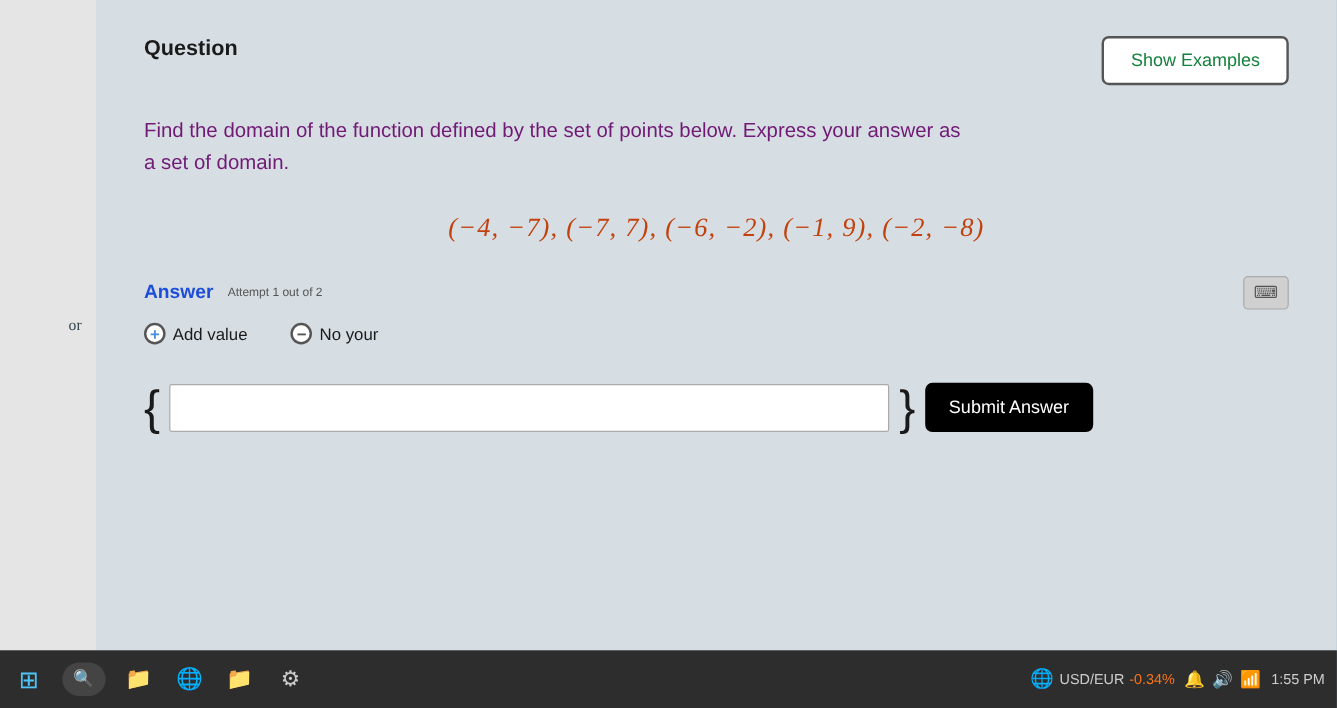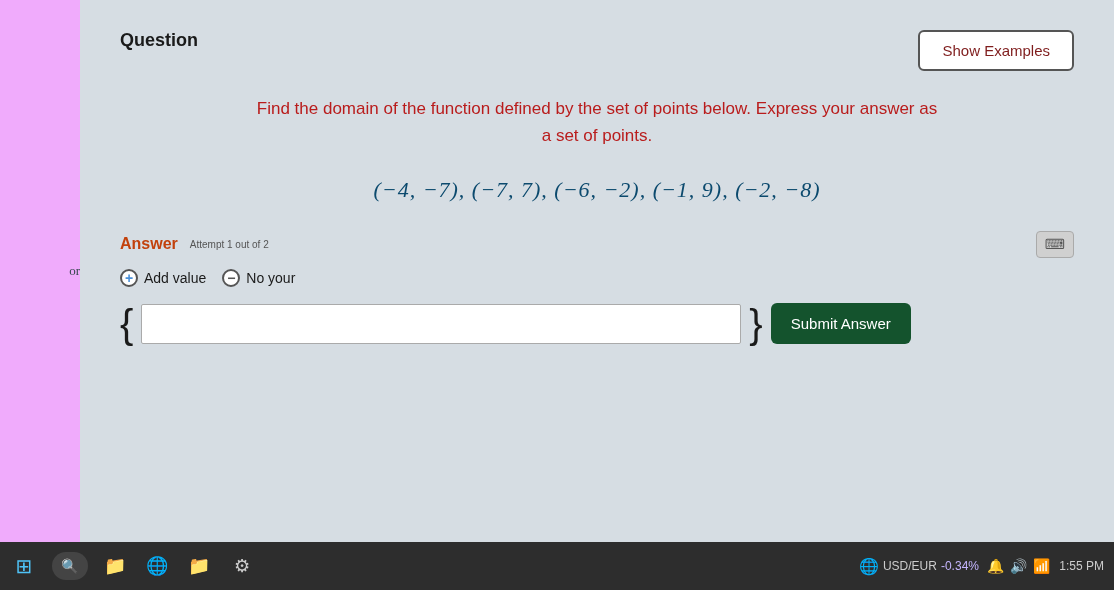--- a/index.html
+++ b/index.html
@@ -17,25 +17,25 @@
     .main-content {
       flex: 1;
       display: flex;
       background: #b0bec5;
       position: relative;
     }
 
     
     .left-sidebar {
       width: 80px;
-      background: #f0abfc;
+      background: #e5e5e5;
       display: flex;
       align-items: center;
       justify-content: flex-end;
-      padding-right: 0;
+      padding-right: 12px;
       font-size: 13px;
       color: #37474f;
     }
 
     
     .content-panel {
       flex: 1;
       background: #d6dde3;
       padding: 30px 40px 4px 40px;
       position: relative;
@@ -57,38 +57,37 @@
     }
 
     .show-examples-btn {
       border: 2px solid #555;
       background: white;
       border-radius: 6px;
       padding: 10px 22px;
       font-size: 15px;
       font-family: Arial, sans-serif;
       cursor: pointer;
-      color: #7f1d1d;
+      color: #15803d;
     }
 
     
     .problem-text {
       font-size: 17px;
-      color: #b91c1c;
+      color: #701a75;
       line-height: 1.6;
       margin-bottom: 28px;
       font-family: Arial, sans-serif;
-      text-align: center;
     }
 
     
     .math-expression {
       font-size: 22px;
       text-align: center;
-      color: #0c4a6e;
+      color: #c2410c;
       margin: 20px 0 32px 0;
       font-family: Georgia, 'Times New Roman', serif;
       font-style: italic;
       letter-spacing: 1px;
     }
 
     
     .answer-section {
       margin-top: 10px;
     }
@@ -96,21 +95,21 @@
     .answer-header {
       display: flex;
       align-items: center;
       gap: 12px;
       margin-bottom: 16px;
     }
 
     .answer-label {
       font-size: 16px;
       font-weight: bold;
-      color: #c2410c;
+      color: #1d4ed8;
       font-family: Arial, sans-serif;
     }
 
     .attempt-text {
       font-size: 10px;
       color: #555;
       font-family: Arial, sans-serif;
     }
 
     
@@ -121,23 +120,23 @@
       border: 1px solid #aaa;
       border-radius: 4px;
       padding: 4px 8px;
       font-size: 14px;
       color: #555;
     }
 
     
     .radio-options {
       display: flex;
-      gap: 16px;
+      gap: 36px;
       align-items: flex-start;
-      margin-bottom: 16px;
+      margin-bottom: 32px;
     }
 
     .radio-option {
       display: flex;
       align-items: center;
       gap: 6px;
       font-size: 14px;
       color: #1a1a1a;
       font-family: Arial, sans-serif;
       cursor: pointer;
@@ -202,21 +201,21 @@
     }
 
     .brace-close {
       font-size: 40px;
       color: #1a1a1a;
       line-height: 1;
       font-family: Arial, sans-serif;
     }
 
     .submit-btn {
-      background: #14532d;
+      background: #000000;
       color: white;
       border: none;
       border-radius: 6px;
       padding: 12px 20px;
       font-size: 15px;
       font-family: Arial, sans-serif;
       cursor: pointer;
       white-space: nowrap;
     }
 
@@ -253,21 +252,21 @@
       font-family: Arial, sans-serif;
     }
 
     .currency-info {
       display: flex;
       align-items: center;
       gap: 4px;
     }
 
     .currency-arrow {
-      color: #c4b5fd;
+      color: #f97316;
     }
 
     .taskbar-icons-right {
       display: flex;
       align-items: center;
       gap: 6px;
     }
 
     .taskbar-time {
       font-size: 12px;
@@ -303,21 +302,21 @@
 
   <div class="content-panel">
 
     <div class="header-row">
       <span class="question-label">Question</span>
       <button class="show-examples-btn">Show Examples</button>
     </div>
 
     <div class="problem-text">
       <span>Find the domain of the function defined by the set of points below. Express your answer as</span><br>
-      <span>a set of points.</span>
+      <span>a set of domain.</span>
     </div>
 
     <div class="math-expression">(−4, −7), (−7, 7), (−6, −2), (−1, 9), (−2, −8)</div>
 
     <div class="answer-section">
 
       <div class="answer-header">
         <span class="answer-label">Answer</span>
         <span class="attempt-text">Attempt 1 out of 2</span>
         <div class="keyboard-icon">⌨</div>

